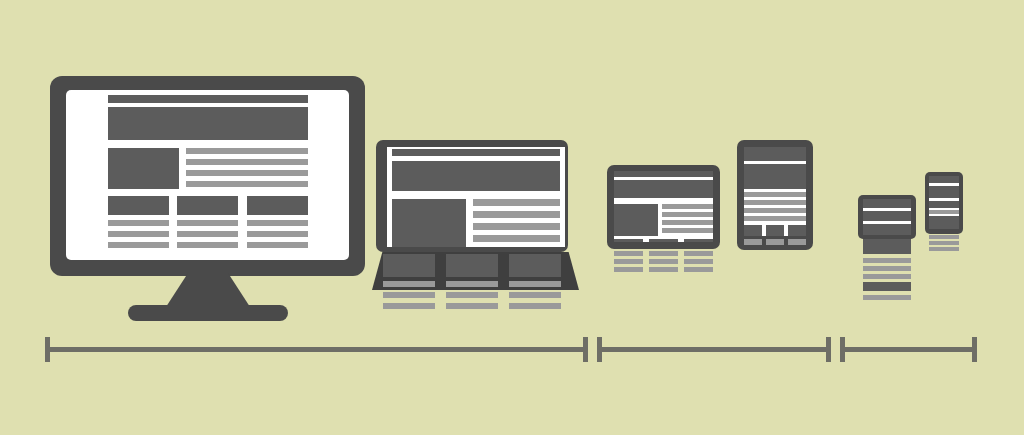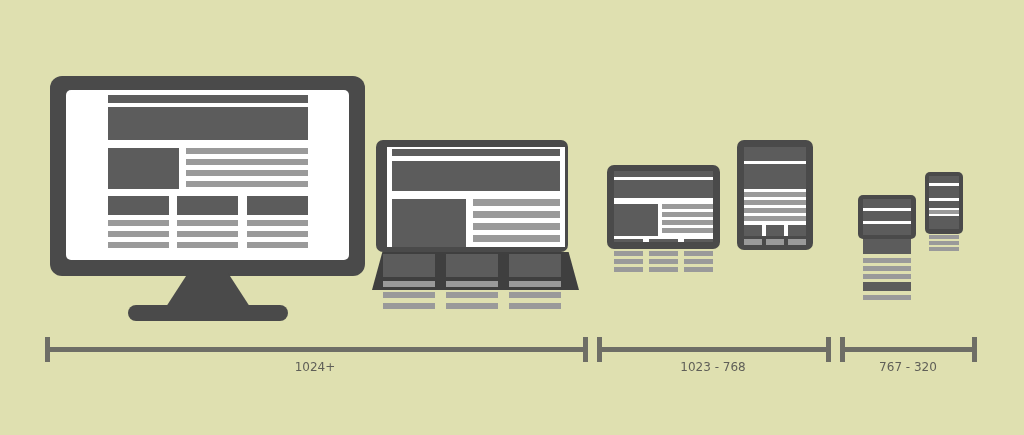--- a/index.html
+++ b/index.html
@@ -289,26 +289,23 @@
       <div class="line" style="left:0px; top:7px;  width:30px; height:4px;"></div>
       <div class="line" style="left:0px; top:13px; width:30px; height:4px;"></div>
     </div>
   </div>
 
   <div id="ruler">
 
     <div class="rtick" style="left:45px;"></div>
     <div class="rbar" style="left:48px;  width:537px;"></div>
     <div class="rtick" style="left:583px;"></div>
-    <div class="rlabel" style="left:45px; width:540px;">1024+</div>
 
     <div class="rtick" style="left:597px;"></div>
     <div class="rbar" style="left:600px; width:228px;"></div>
     <div class="rtick" style="left:826px;"></div>
-    <div class="rlabel" style="left:597px; width:232px;">1023 - 768</div>
 
     <div class="rtick" style="left:840px;"></div>
     <div class="rbar" style="left:843px; width:131px;"></div>
     <div class="rtick" style="left:972px;"></div>
-    <div class="rlabel" style="left:840px; width:136px;">767 - 320</div>
   </div>
 
 </div>
 
 </body></html>

